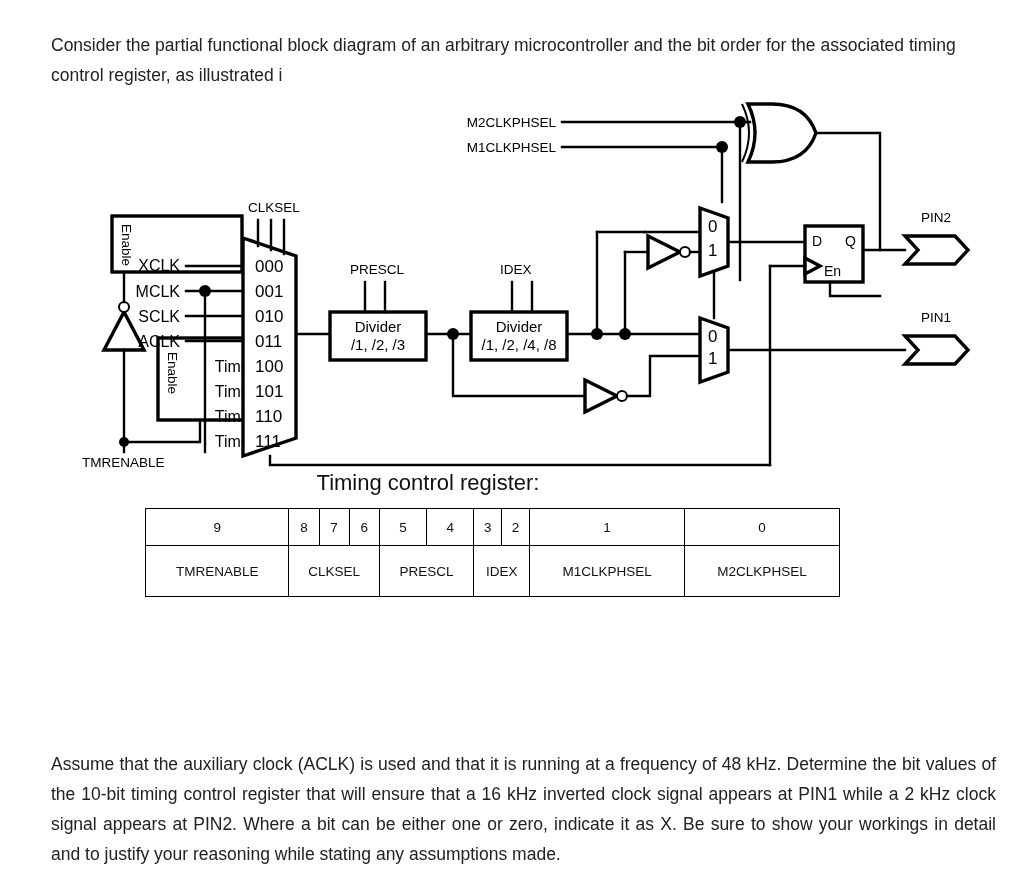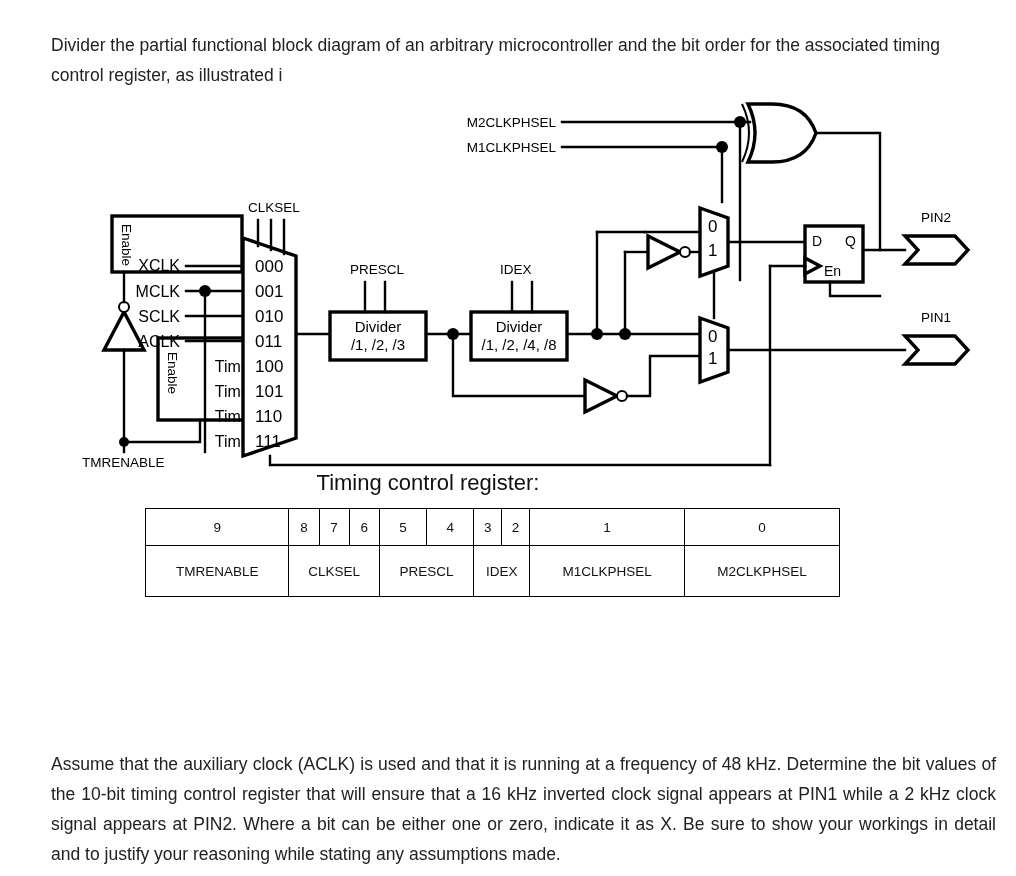--- a/index.html
+++ b/index.html
@@ -60,21 +60,21 @@
     padding:0;
   }
   table.reg tr.bits td{height:36px;}
   table.reg tr.names td{height:50px;}
 </style>
 </head>
 <body>
 
 <div class="page">
 
-  <p class="prose" id="intro-text">Divider the partial functional block diagram of an arbitrary microcontroller and the bit order for the associated timing control register, as illustrated i</p>
+  <p class="prose" id="intro-text">Consider the partial functional block diagram of an arbitrary microcontroller and the bit order for the associated timing control register, as illustrated i</p>
 
   <div id="block-diagram">
     <svg width="1016" height="380" viewBox="0 0 1016 380">
 
       <rect class="shape-thick" x="112" y="116" width="130" height="56"></rect>
       <text class="lbl vert" x="126" y="124">Enable</text>
 
       <rect class="shape-thick" x="158" y="238" width="112" height="82"></rect>
       <text class="lbl vert" x="172" y="252">Enable</text>
 

